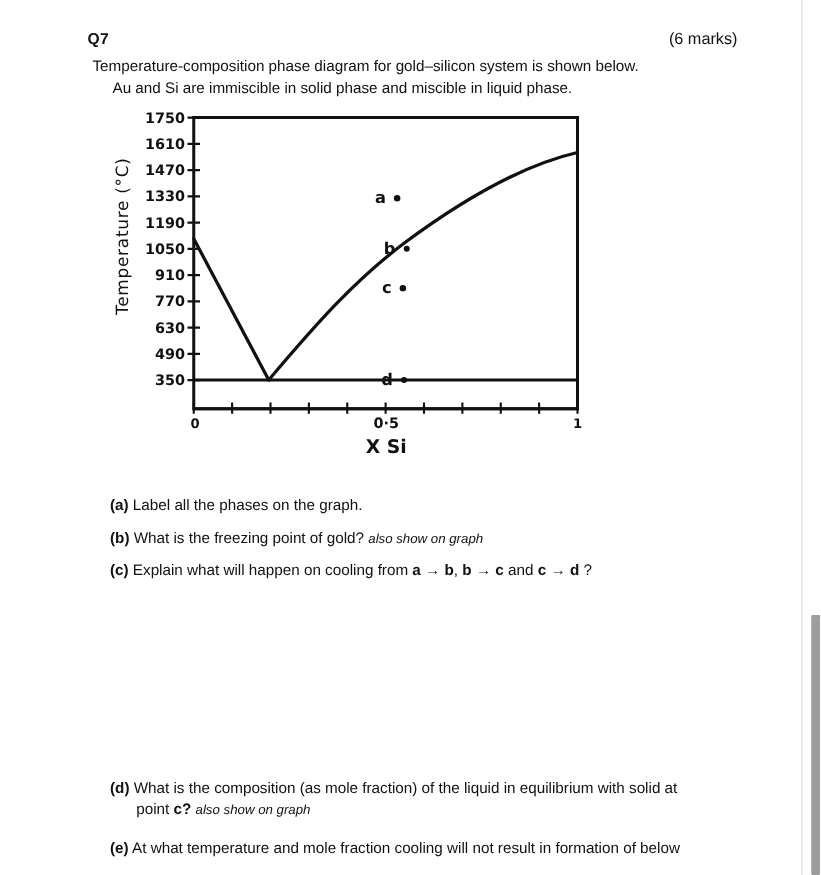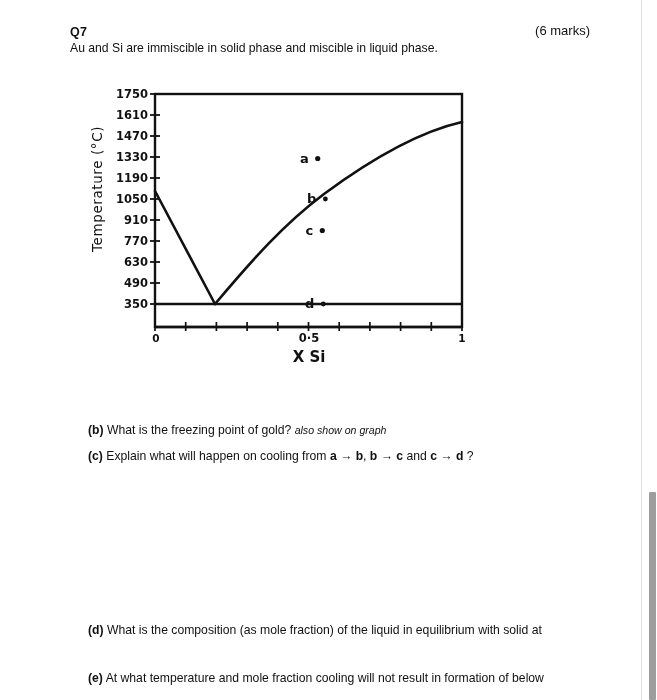--- a/index.html
+++ b/index.html
@@ -44,21 +44,21 @@
     top: 1px;
     font-size: 13px;
     font-weight: normal;
   }
   .stem-line {
     font-size: 12.2px;
     line-height: 17px;
     white-space: nowrap;
   }
   #stem-1 { margin-top: 5px; padding-left: 4px; }
-  #stem-2 { margin-top: 0px; }
+  #stem-2 { margin-top: 0px; margin-left: 20px; }
 
   
   #graph-figure {
     position: absolute;
     left: 78px;
     top: 72px;
     width: 400px;
     height: 290px;
   }
   #graph-svg { display: block; }
@@ -114,20 +114,21 @@
   }
 </style>
 </head>
 <body>
 
 <div id="page-sheet">
 
   <div id="header-block">
     <span id="q-number">Q7</span>
     <span id="marks-label">(6 marks)</span>
+    <div class="stem-line" id="stem-1">Temperature-composition phase diagram for gold–silicon system is shown below.</div>
     <div class="stem-line" id="stem-2">Au and Si are immiscible in solid phase and miscible in liquid phase.</div>
   </div>
 
   <div id="graph-figure">
     <svg id="graph-svg" width="400" height="290" viewBox="0 0 400 290">
 
       <g>
         <text id="y-axis-title-text" x="-168" y="24" transform="rotate(-90)" font-family="'DejaVu Sans', sans-serif" font-size="13.5" fill="#111" letter-spacing="0.6">Temperature (°C)</text>
       </g>
 
@@ -202,20 +203,24 @@
             <circle cx="244.31500000000003" cy="146.5" r="2.6" fill="#111"></circle>
           </g>
           <g>
             <text x="236.23600000000002" y="224" font-family="'DejaVu Sans', sans-serif" font-size="13" font-weight="bold" fill="#111" text-anchor="end">d</text>
             <circle cx="245.23600000000002" cy="220" r="2.4" fill="#111"></circle>
           </g>
         </g>
     </svg>
   </div>
 
+  <div class="question" id="question-a">
+    <span class="q-tag">(a)</span>
+    <span>Label all the phases on the graph.</span>
+  </div>
 
   <div class="question" id="question-b">
     <span class="q-tag">(b)</span>
     <span>What is the freezing point of gold?</span>
     <span class="q-hint">also show on graph</span>
   </div>
 
   <div class="question" id="question-c">
     <span class="q-tag">(c)</span>
     <span>Explain what will happen on cooling from</span>
@@ -228,20 +233,25 @@
     <span>and</span>
     <span class="q-bold">c</span>
     <span>→</span>
     <span class="q-bold">d</span>
     <span>?</span>
   </div>
 
   <div class="question" id="question-d">
     <span class="q-tag">(d)</span>
     <span>What is the composition (as mole fraction) of the liquid in equilibrium with solid at</span>
+    <span class="q-indent">
+      <span>point</span>
+      <span class="q-bold">c</span><span class="q-bold">?</span>
+      <span class="q-hint">also show on graph</span>
+    </span>
   </div>
 
   <div class="question" id="question-e">
     <span class="q-tag">(e)</span>
     <span>At what temperature and mole fraction cooling will not result in formation of below</span>
   </div>
 
 </div>
 
 <div id="page-edge-line"></div>

